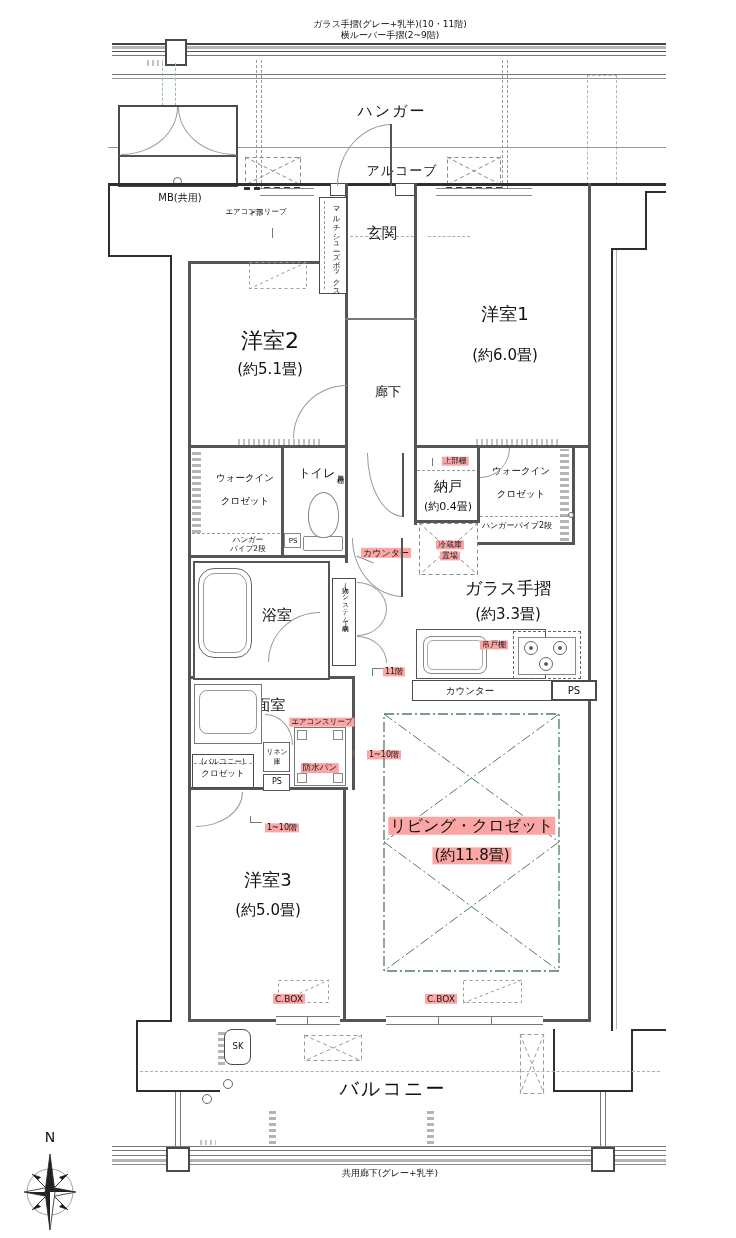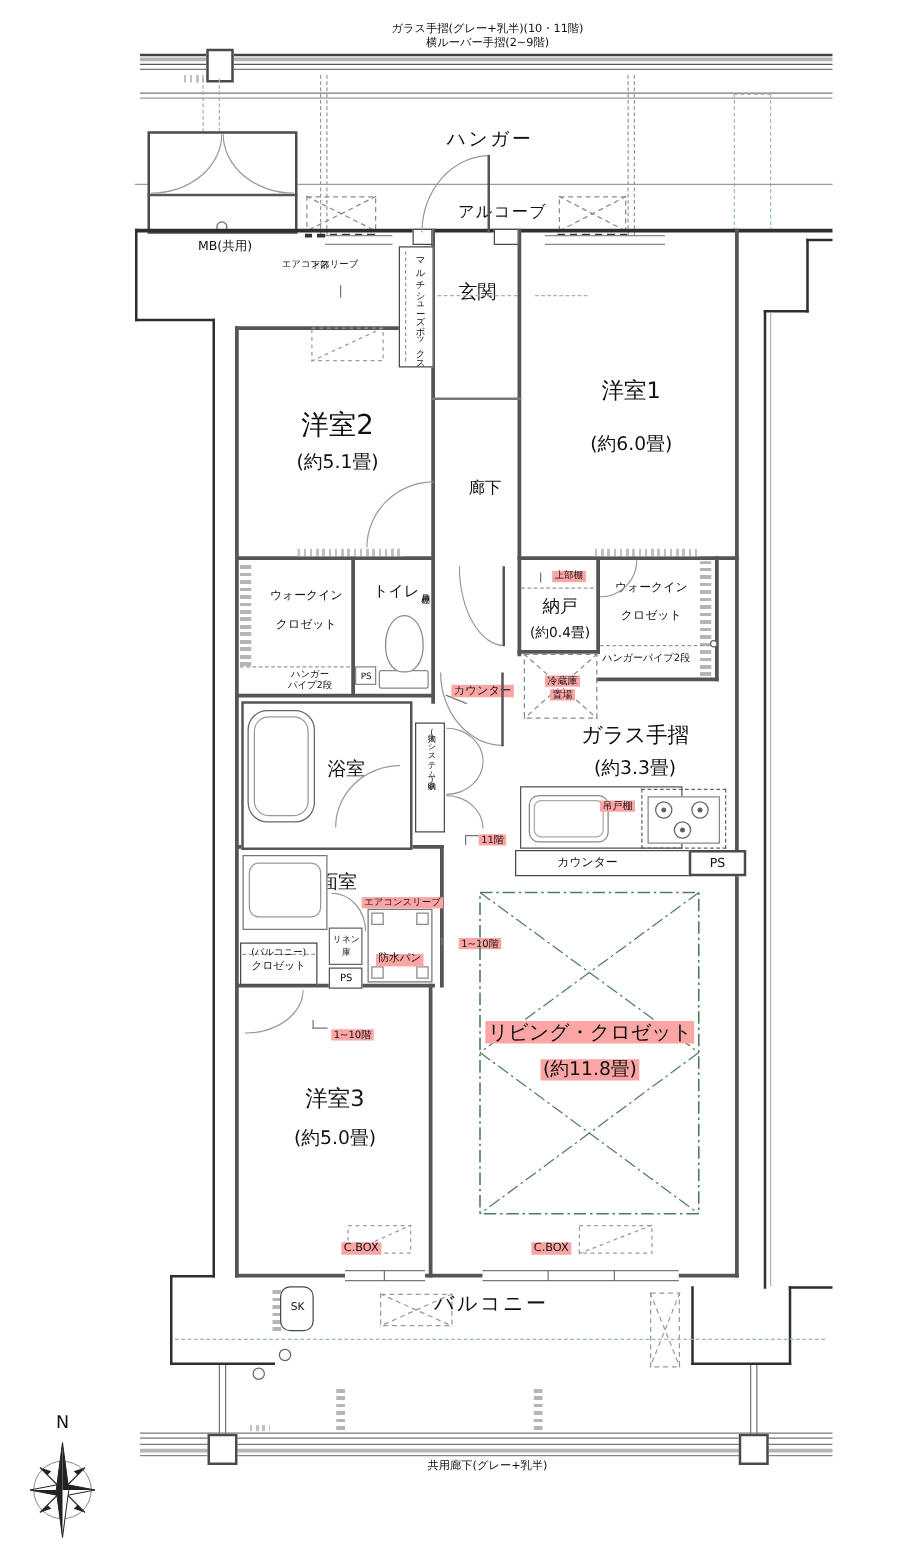--- a/index.html
+++ b/index.html
@@ -319,21 +319,21 @@
     <line x1="58" y1="0" x2="0" y2="26" stroke="#9a9a9a" stroke-dasharray="4 3"></line>
   </svg>
   <svg style="left:520px;top:1034px;" width="24" height="60">
     <rect x="0.5" y="0.5" width="23" height="59" fill="none" stroke="#9a9a9a" stroke-dasharray="4 3"></rect>
     <line x1="0" y1="0" x2="24" y2="60" stroke="#9a9a9a" stroke-dasharray="4 3"></line>
     <line x1="24" y1="0" x2="0" y2="60" stroke="#9a9a9a" stroke-dasharray="4 3"></line>
   </svg>
   <div class="gd" style="left:140px;top:1071px;width:520px;"></div>
   <div class="circ" style="left:223px;top:1079px;width:10px;height:10px;"></div>
   <div class="circ" style="left:202px;top:1094px;width:10px;height:10px;"></div>
-  <div class="lbl" style="left:393px;top:1043px;font-size:16px;letter-spacing:2px;">バルコニー</div>
+  <div class="lbl" style="left:393px;top:1089px;font-size:19px;letter-spacing:2px;">バルコニー</div>
 
   <div class="ln" style="left:175px;top:1092px;width:1px;height:56px;"></div>
   <div class="ln" style="left:180px;top:1092px;width:1px;height:56px;"></div>
   <div class="ln" style="left:600px;top:1092px;width:1px;height:56px;"></div>
   <div class="ln" style="left:605px;top:1092px;width:1px;height:56px;"></div>
   <div class="hatchv" style="left:269px;top:1110px;width:7px;height:34px;"></div>
   <div class="hatchv" style="left:427px;top:1110px;width:7px;height:34px;"></div>
 
   <div class="ln" style="left:112px;top:1146px;width:554px;height:1px;"></div>
   <div class="ln" style="left:112px;top:1150px;width:554px;height:1px;"></div>

